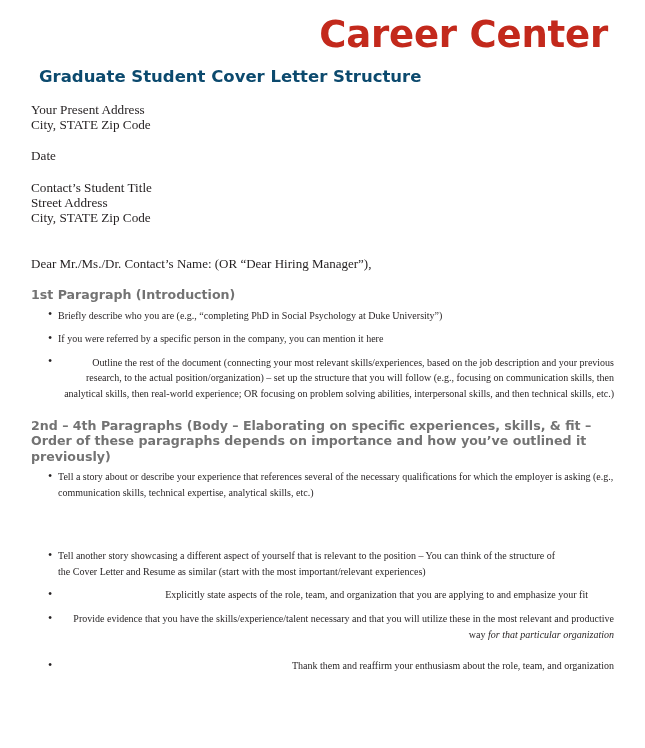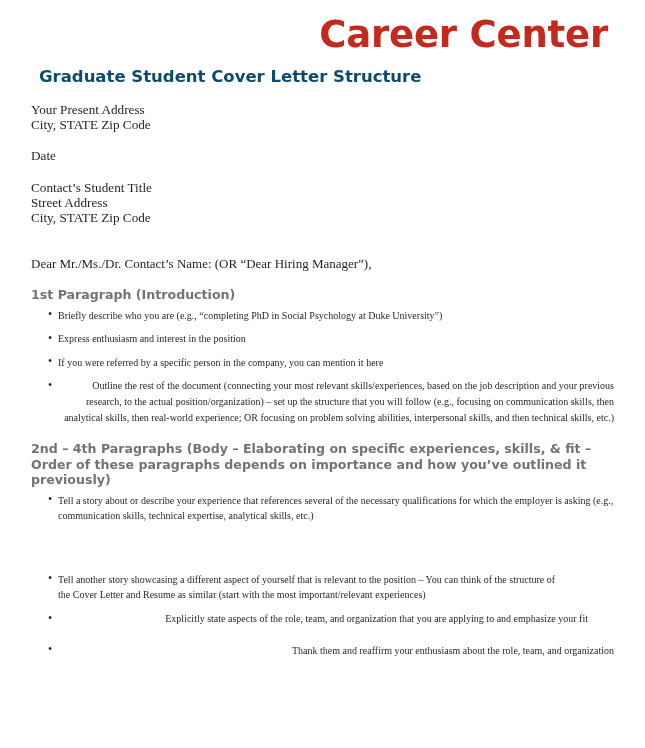--- a/index.html
+++ b/index.html
@@ -156,32 +156,32 @@
       <div class="line">Street Address</div>
       <div class="line">City, STATE Zip Code</div>
     </div>
 
     <div class="salutation">Dear Mr./Ms./Dr. Contact’s Name: (OR “Dear Hiring Manager”),</div>
 
     <div class="section">
       <div class="section-heading">1st Paragraph (Introduction)</div>
       <ul class="bullets">
         <li class="bullet-wide">Briefly describe who you are (e.g., “completing PhD in Social Psychology at Duke University”)</li>
-        <li class="bullet-wide">Express enthusiasm and interest in the position</li>
         <li class="bullet-wide">If you were referred by a specific person in the company, you can mention it here</li>
         <li class="bullet-wide">Outline the rest of the document (connecting your most relevant skills/experiences, based on the job description and your previous research, to the actual position/organization) – set up the structure that you will follow (e.g., focusing on communication skills, then analytical skills, then real-world experience; OR focusing on problem solving abilities, interpersonal skills, and then technical skills, etc.)</li>
       </ul>
     </div>
 
     <div class="section">
       <div class="section-heading wide">2nd – 4th Paragraphs (Body – Elaborating on specific experiences, skills, &amp; fit – Order of these paragraphs depends on importance and how you’ve outlined it previously)</div>
       <ul class="bullets">
         <li class="bullet-wide">Tell a story about or describe your experience that references several of the necessary qualifications for which the employer is asking (e.g., communication skills, technical expertise, analytical skills, etc.)</li>
         <li class="bullet-narrow">Tell another story showcasing a different aspect of yourself that is relevant to the position – You can think of the structure of the Cover Letter and Resume as similar (start with the most important/relevant experiences)</li>
         <li class="bullet-mid">Explicitly state aspects of the role, team, and organization that you are applying to and emphasize your fit</li>
+        <li class="bullet-wide"><span>Provide evidence that you have the skills/experience/talent necessary and that you will utilize these in the most relevant and productive way </span><em class="ital">for that particular organization</em></li>
       </ul>
     </div>
 
     <div class="section">
       <ul class="bullets">
         <li class="bullet-wide">Thank them and reaffirm your enthusiasm about the role, team, and organization</li>
 
       </ul>
     </div>
 

